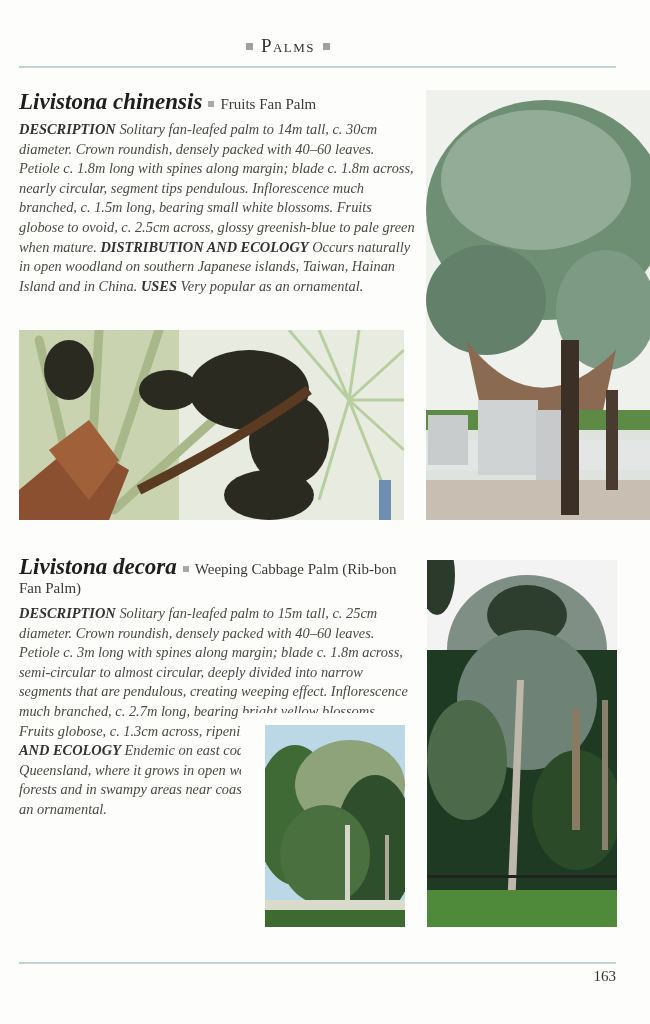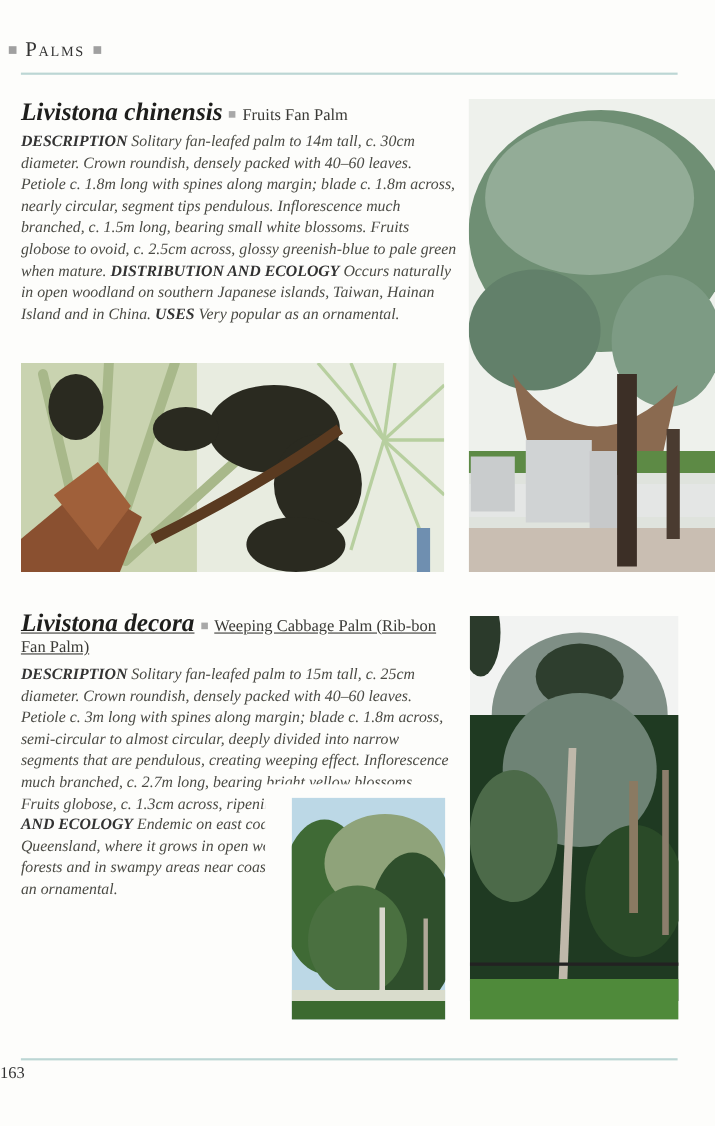--- a/index.html
+++ b/index.html
@@ -1,29 +1,29 @@
 <!DOCTYPE html>
 <html><head>
 <meta charset="utf-8">
 <style>
   html, body { margin:0; padding:0; }
   body {
     width:650px; height:1024px; background:#fdfdfb; position:relative; overflow:hidden;
     font-family: "Liberation Serif", "DejaVu Serif", serif; color:#3a3a36;
   }
-  .header { position:absolute; top:35px; left:0; width:576px; text-align:left; font-size:19px; letter-spacing:1.5px; color:#333; font-variant:small-caps; }
+  .header { position:absolute; top:35px; left:0; width:576px; text-align:center; font-size:19px; letter-spacing:1.5px; color:#333; font-variant:small-caps; }
   .header .sq { display:inline-block; width:7px; height:7px; background:#a0a0a0; vertical-align:middle; margin:0 8px 3px 8px; }
   .rule { position:absolute; left:19px; width:597px; height:2px; background:#bcd6d4; }
   .title { position:absolute; font-size:15px; color:#3a3a36; line-height:19px; }
   .title .sci { font-size:23px; font-weight:bold; font-style:italic; color:#1e1e1c; margin-right:4px;text-align:center; }
   .title .sq { display:inline-block; width:6px; height:6px; background:#a8a8a8; vertical-align:middle; margin:0 6px 3px 2px; }
   .para { position:absolute; font-size:14.4px; line-height:19.6px; color:#4a4a44;font-style:italic; }
   .para b { font-weight:bold; color:#333; }
   .photo { position:absolute; overflow:hidden; }
-  .pagenum { position:absolute; top:968px; left:0; width:616px; text-align:left; font-size:15px; color:#333; }
+  .pagenum { position:absolute; top:968px; left:0; width:616px; text-align:right; font-size:15px; color:#333; }
 </style>
 </head>
 <body>
 
 <div class="header">
   <span class="sq"></span><span>Palms</span><span class="sq"></span>
 </div>
 <div class="rule" style="top:66px;"></div>
 
 <div class="title" style="top:92px; left:19px; width:400px;">
@@ -85,21 +85,21 @@
     <rect x="0" y="350" width="224" height="30" fill="#e4e6e5"></rect>
     <rect x="2" y="325" width="40" height="50" fill="#c9cccd"></rect>
     <rect x="52" y="310" width="60" height="75" fill="#d0d3d4"></rect>
     <rect x="110" y="320" width="25" height="80" fill="#c7c9ca"></rect>
     <rect x="0" y="390" width="224" height="40" fill="#c9beb2"></rect>
     <rect x="135" y="250" width="18" height="175" fill="#3c2f26"></rect>
     <rect x="180" y="300" width="12" height="100" fill="#4a3b30"></rect>
   </svg>
 </div>
 
-<div class="title" style="top:557px; left:19px; width:390px;text-decoration:underline;">
+<div class="title" style="top:557px; left:19px; width:390px;">
   <span class="sci">Livistona decora</span><span class="sq"></span><span>Weeping Cabbage Palm (Rib-bon Fan Palm)</span>
 </div>
 <div class="para" style="top:604px; left:19px; width:392px;">
   <b>DESCRIPTION</b>
   <span>Solitary fan-leafed palm to 15m tall, c. 25cm diameter. Crown roundish, densely packed with 40–60 leaves. Petiole c. 3m long with spines along margin; blade c. 1.8m across, semi-circular to almost circular, deeply divided into narrow segments that are pendulous, creating weeping effect. Inflorescence much branched, c. 2.7m long, bearing bright yellow blossoms. Fruits globose, c. 1.3cm across, ripening black.</span>
   <b>DISTRIBUTION AND ECOLOGY</b>
   <span>Endemic on east coast of Australia from E Queensland, where it grows in open woods or along edges of forests and in swampy areas near coast.</span>
   <b>USES</b>
   <span>Widely planted as an ornamental.</span>
 </div>

